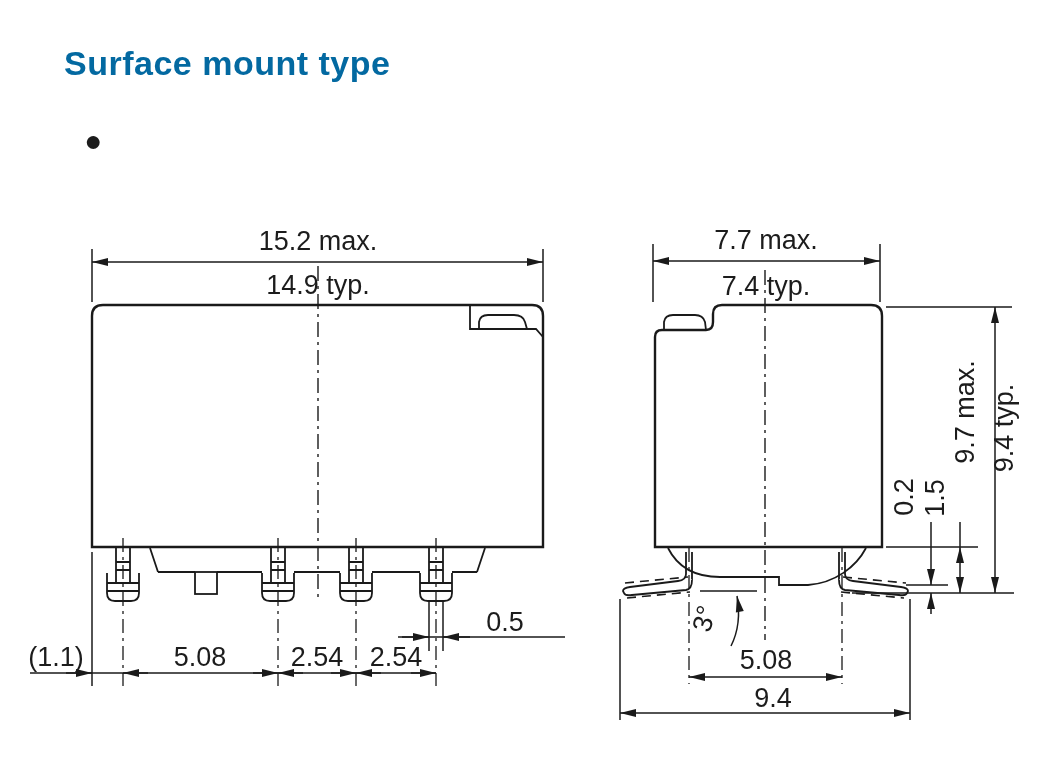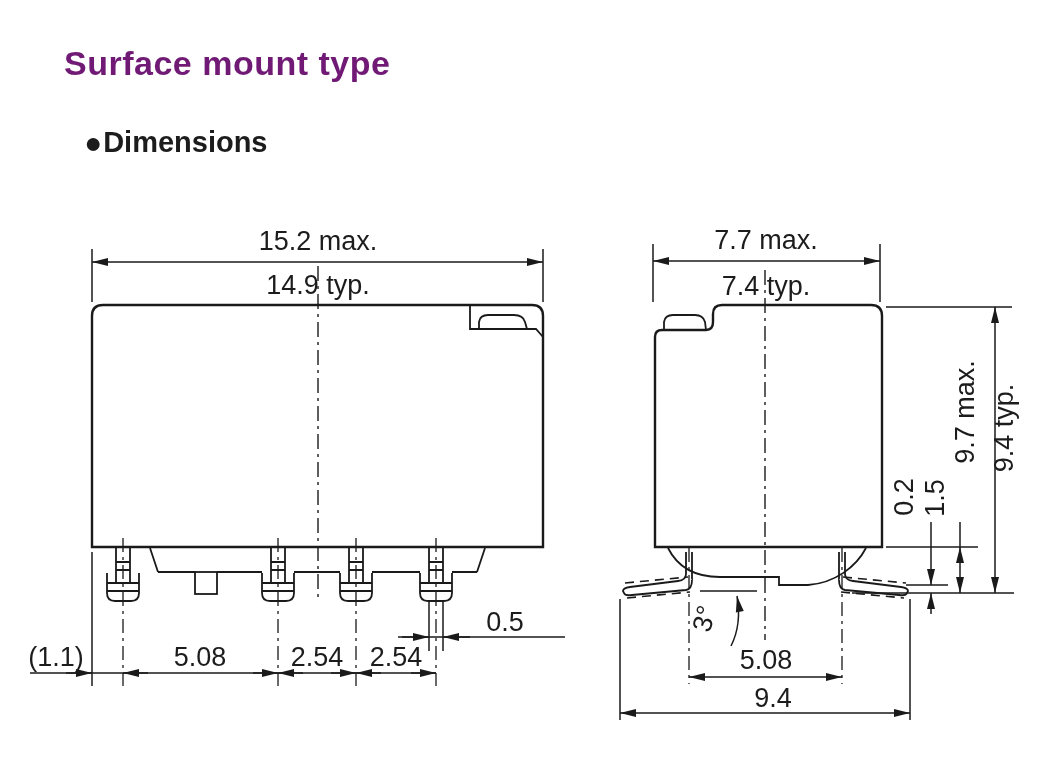--- a/index.html
+++ b/index.html
@@ -1,35 +1,34 @@
 <!DOCTYPE html>
 <html><head>
 <meta charset="utf-8">
 <style>
   html,body{margin:0;padding:0;background:#fff;}
   #page{position:relative;width:1063px;height:761px;background:#ffffff;overflow:hidden;
         font-family:"Liberation Sans",sans-serif;}
   .title{position:absolute;left:64px;top:44px;font-size:34px;font-weight:600;
-         color:#701a75;letter-spacing:0.5px;}
+         color:#0369a1;letter-spacing:0.5px;}
   .section{position:absolute;left:84px;top:126px;font-size:29px;font-weight:600;
            color:#1c1c1c;display:flex;align-items:center;}
   .section .bullet{font-size:30px;margin-right:1px;line-height:1;}
   svg{position:absolute;left:0;top:0;}
   svg text{font-family:"Liberation Sans",sans-serif;font-size:27px;}
   .dimtext{font-size:27px;}
 </style>
 </head>
 <body>
 
 <div id="page">
 
   <div class="title">Surface mount type</div>
   <div class="section">
     <span class="bullet">●</span>
-      <span>Dimensions</span>
   </div>
 
   <svg width="1063" height="761" viewBox="0 0 1063 761">
     <defs>
       <marker id="arr" viewBox="0 0 18 10" refX="17" refY="5" markerWidth="18" markerHeight="10" orient="auto-start-reverse" markerUnits="userSpaceOnUse">
         <path d="M1,1 L17,5 L1,9 Z" fill="#1a1a1a"></path>
       </marker>
     </defs>
 
     <g>

